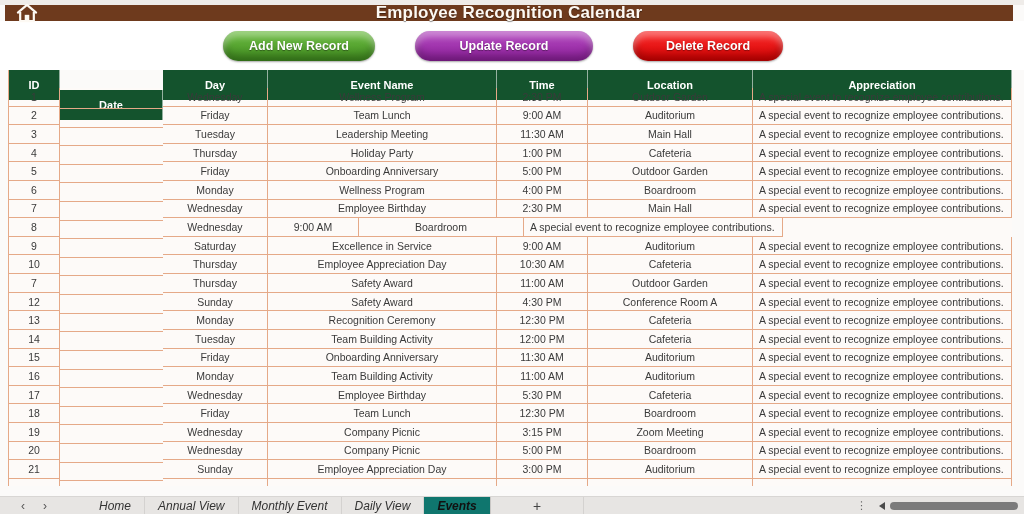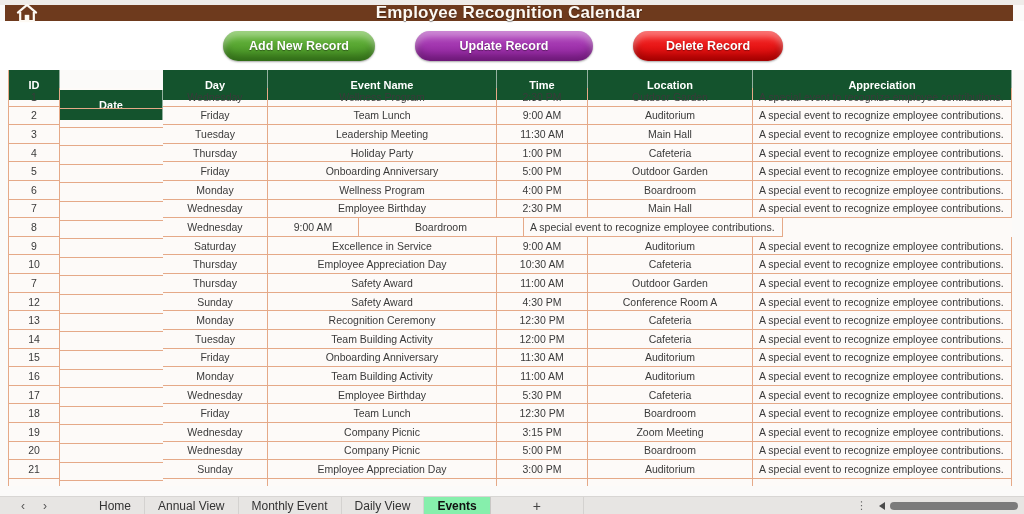--- a/index.html
+++ b/index.html
@@ -49,26 +49,26 @@
   .c4{width:91px;} .c5{width:165px;} .c6{width:259px;}
   .tcell.c6 { justify-content:flex-start; padding-left:6px; }
 
   .sheet-bar {
     position:absolute; bottom:0; left:0; width:1024px; height:18px;
     background:#E7E5E3; display:flex; align-items:center; font-size:12px; color:#333;
     border-top:1px solid #D8D6D4;
   }
   .nav-ch { width:22px; text-align:center; color:#555; font-size:12px; cursor:pointer; }
   .nav-ch:first-child { margin-left:12px; }
-  .tabs { display:flex; align-items:stretch; height:100%; margin-left:30px; }
+  .tabs { display:flex; align-items:stretch; height:100%; margin-left:30px;font-style:italic; }
   .tab {
     padding:0 13px; display:flex; align-items:center; cursor:pointer;
     border-right:1px solid #D4D2D0; white-space:nowrap; color:#333;
   }
-  .tab.active { background:#86efac; font-weight:bold; color:#111; border-right:1px solid #C9C7C5; }
+  .tab.active { background:#0f766e; font-weight:bold; color:#111; border-right:1px solid #C9C7C5; }
   .tab.plus { padding:0 42px; color:#444; font-size:14px; }
   .bar-right { margin-left:auto; display:flex; align-items:center; gap:12px; padding-right:6px; }
   .kebab { color:#666; font-size:11px; letter-spacing:0; cursor:pointer; line-height:1; }
   .hscroll { display:flex; align-items:center; gap:5px; cursor:pointer; }
   .scroll-arrow { width:0; height:0; border-top:4px solid transparent; border-bottom:4px solid transparent; border-right:6px solid #4a4a4a; }
   .scroll-thumb { width:128px; height:8px; background:#7B7B7B; border-radius:4px; }
 </style>
 </head>
 <body>
 

